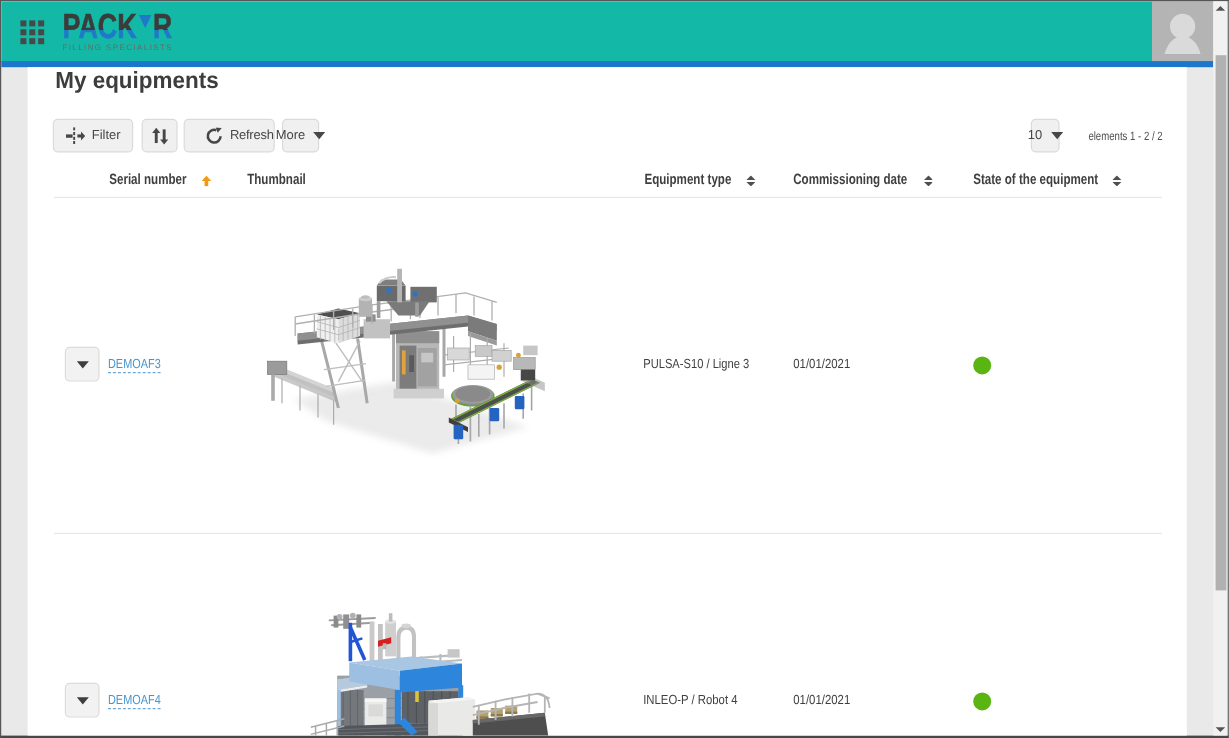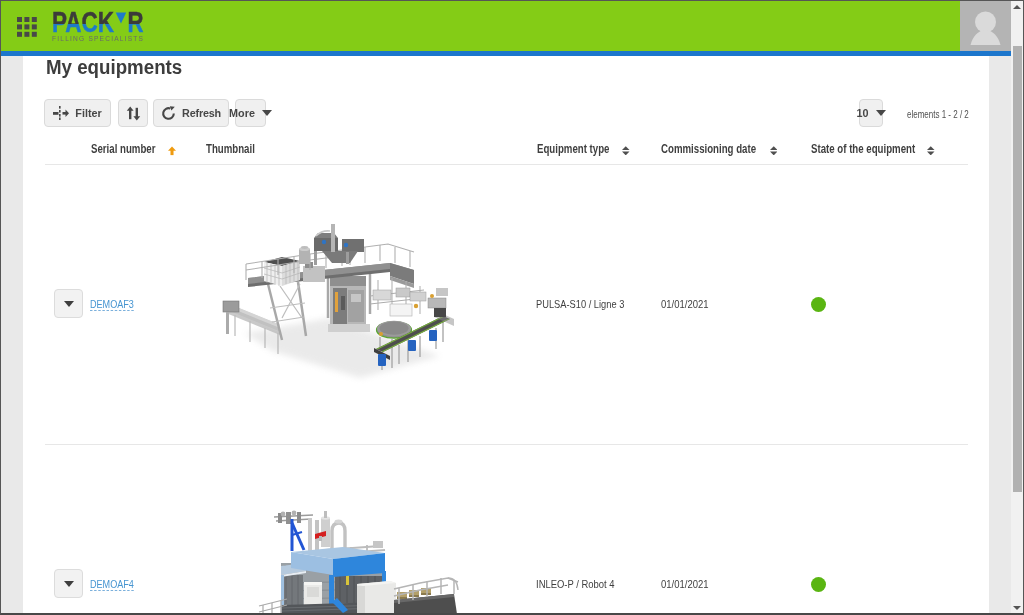--- a/index.html
+++ b/index.html
@@ -1,34 +1,34 @@
 <!DOCTYPE html>
 <html><head>
 <meta charset="utf-8">
 <style>
 * { margin:0; padding:0; box-sizing:border-box; }
 html,body { width:1024px; height:615px; overflow:hidden; font-family:"Liberation Sans", sans-serif; }
 #frame { position:absolute; top:0; left:0; width:1024px; height:615px; background:#e9e9e9; border:1px solid #565656; border-bottom:2px solid #484848; overflow:hidden; }
 
-#header { position:absolute; left:0; top:0; width:1010px; height:51px; background:#84cc16; }
+#header { position:absolute; left:0; top:0; width:1010px; height:51px; background:#14b8a6; }
 #blueline { position:absolute; left:0; top:50px; width:1010px; height:4.5px; background:#1c76cc; }
 
 #card { position:absolute; left:22px; top:54.5px; width:966px; height:558.5px; background:#fff; }
 
 #sb { position:absolute; right:0; top:0; width:12px; height:613px; background:#f1f1f1; }
 #sb .thumb { position:absolute; left:1.5px; top:45px; width:9px; height:446px; background:#b1b1b1; }
 #sb .up { position:absolute; left:2px; top:4px; width:0; height:0; border-left:4px solid transparent; border-right:4px solid transparent; border-bottom:4.5px solid #545454; }
 #sb .down { position:absolute; left:2px; bottom:4px; width:0; height:0; border-left:4px solid transparent; border-right:4px solid transparent; border-top:4.5px solid #545454; }
 
 h1 { position:absolute; left:44.5px; top:55px; font-size:19.5px; font-weight:bold; color:#3d3d3d; transform-origin:left top; transform:scaleX(0.96); white-space:nowrap; }
 
-.btn { position:absolute; top:98px; height:28px; background:#f0f0f0; border:1px solid #dadada; border-radius:4px; display:flex; align-items:center; justify-content:center; font-size:10.8px; font-weight:bold; color:#474747; }
+.btn { position:absolute; top:98px; height:28px; background:#f0f0f0; border:1px solid #dadada; border-radius:4px; display:flex; align-items:center; justify-content:center; font-size:10.8px; font-weight:normal; color:#474747; }
 #btn-filter { left:43px; width:67px; }
 #btn-sort { left:117px; width:30px; }
-#btn-refresh { left:152px; width:76px; }
+#btn-refresh { left:152px; width:76px;justify-content:flex-end; }
 #btn-more { left:234px; width:31px; }
 #btn-pp { left:858px; width:24px; }
 .caret { display:inline-block; width:0; height:0; border-left:5px solid transparent; border-right:5px solid transparent; border-top:6px solid #474747; margin-left:7px; }
 #elements { position:absolute; left:906px; top:108px; font-size:10px; color:#4f4f4f; transform-origin:left top; transform:scaleX(0.80); white-space:nowrap; }
 
 .th { position:absolute; top:141.3px; font-size:12.4px; font-weight:bold; color:#3f3f3f; transform-origin:left top; transform:scaleX(0.78); white-space:nowrap; }
 .sorticons { position:absolute; top:144.5px; width:7.5px; height:9.5px; }
 .line { position:absolute; left:44px; width:923px; height:1px; background:#e7e7e7; }
 
 .rowbtn { position:absolute; left:53px; width:29px; height:29px; background:#f2f2f2; border:1px solid #dcdcdc; border-radius:4px; display:flex; align-items:center; justify-content:center; }

